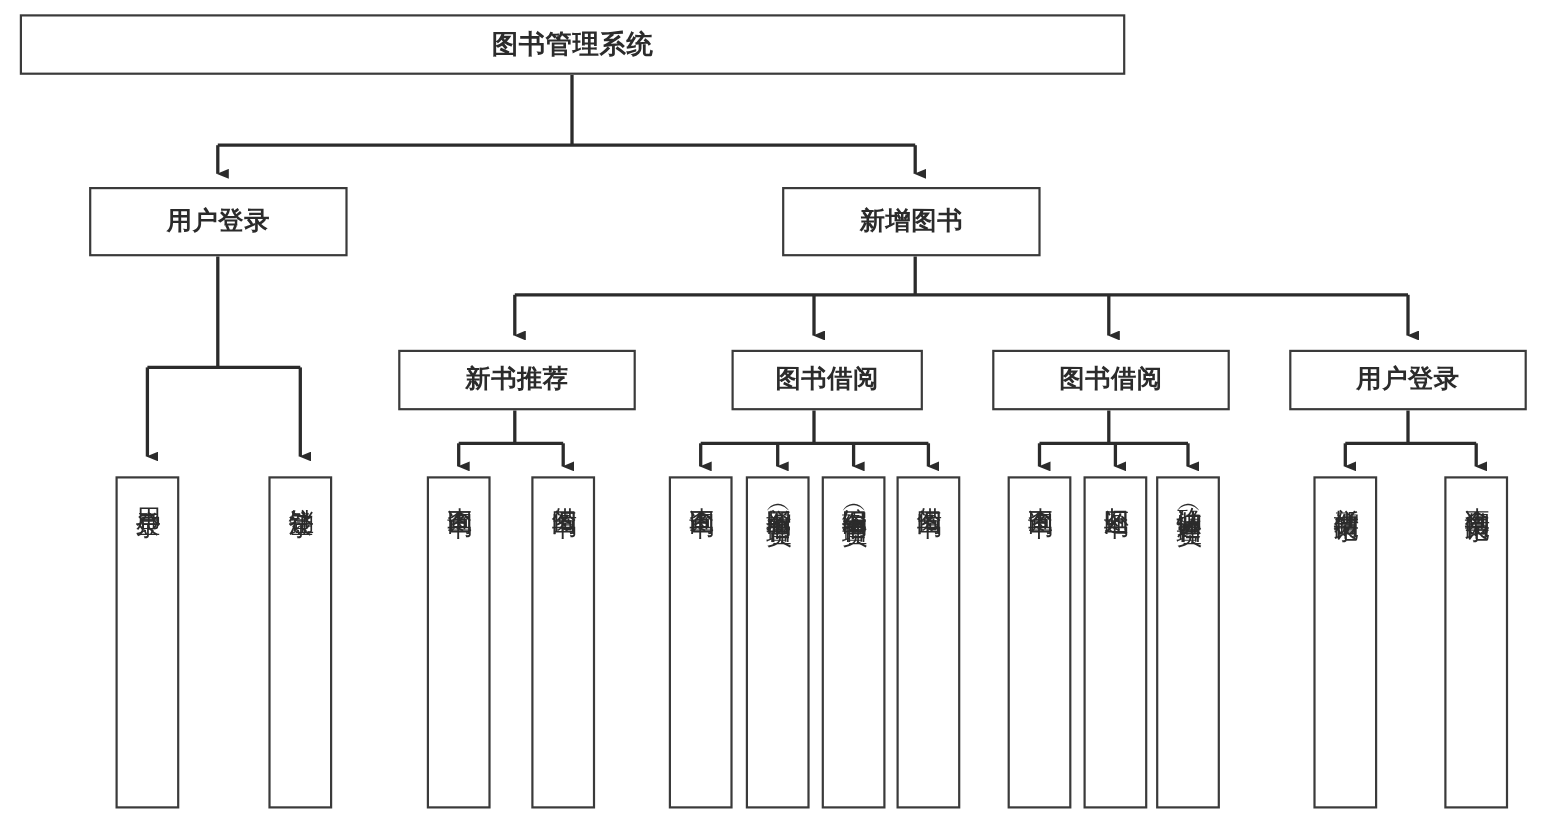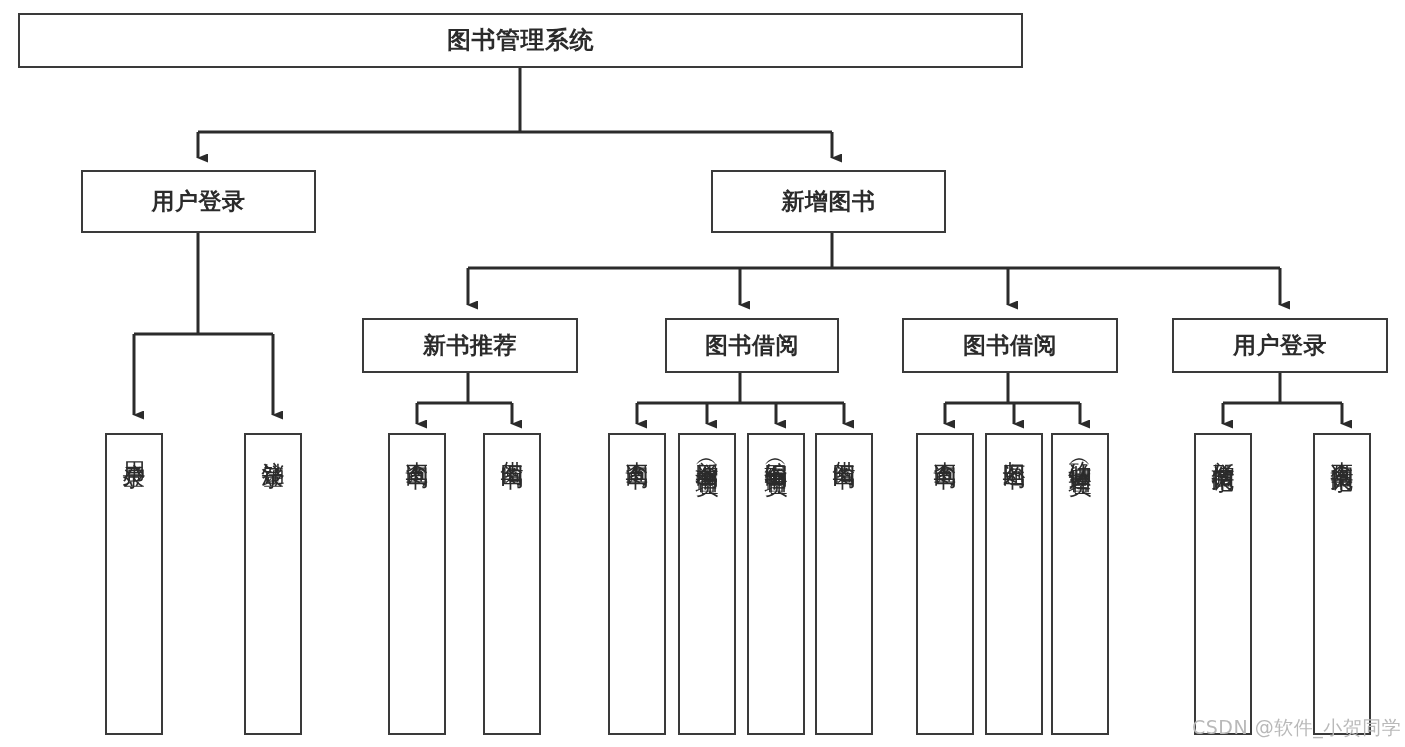--- a/index.html
+++ b/index.html
@@ -190,15 +190,14 @@
     <span class="node-label">确认归还（管理员）</span>
   </div>
 
   <div class="node vert" style="left:1194px; top:433px; width:58px; height:302px;">
     <span class="node-label">新增借阅记录</span>
   </div>
   <div class="node vert" style="left:1313px; top:433px; width:58px; height:302px;">
     <span class="node-label">查询借阅记录</span>
   </div>
 
-  <div class="watermark" style="left:1192px; top:715px;">CSDN @软件_小贺同学</div>
 
 </div>
 
 </body></html>

